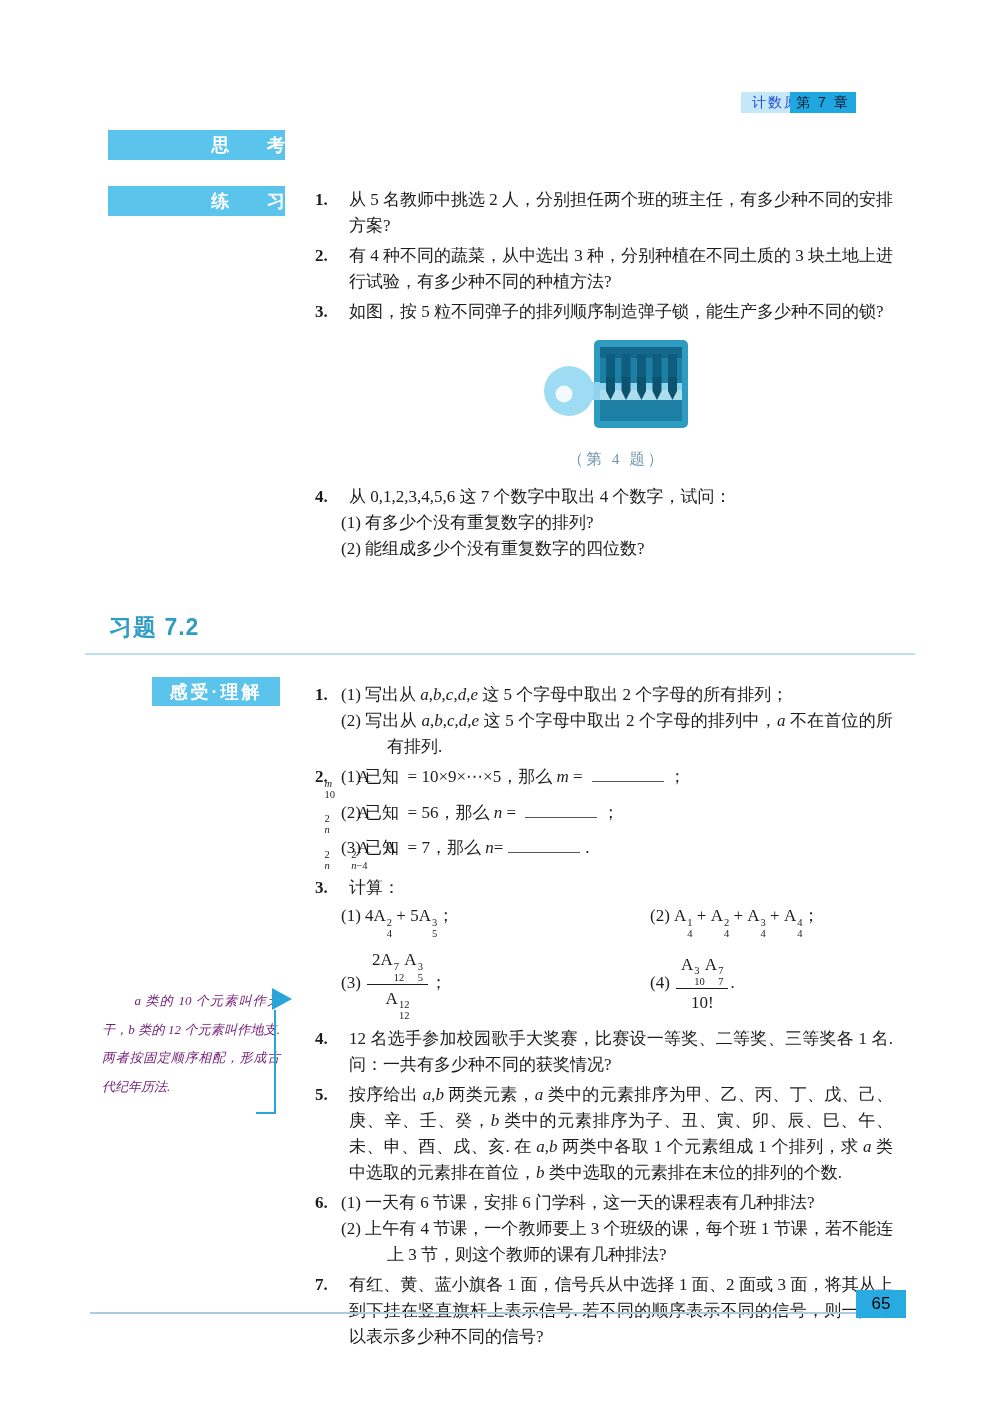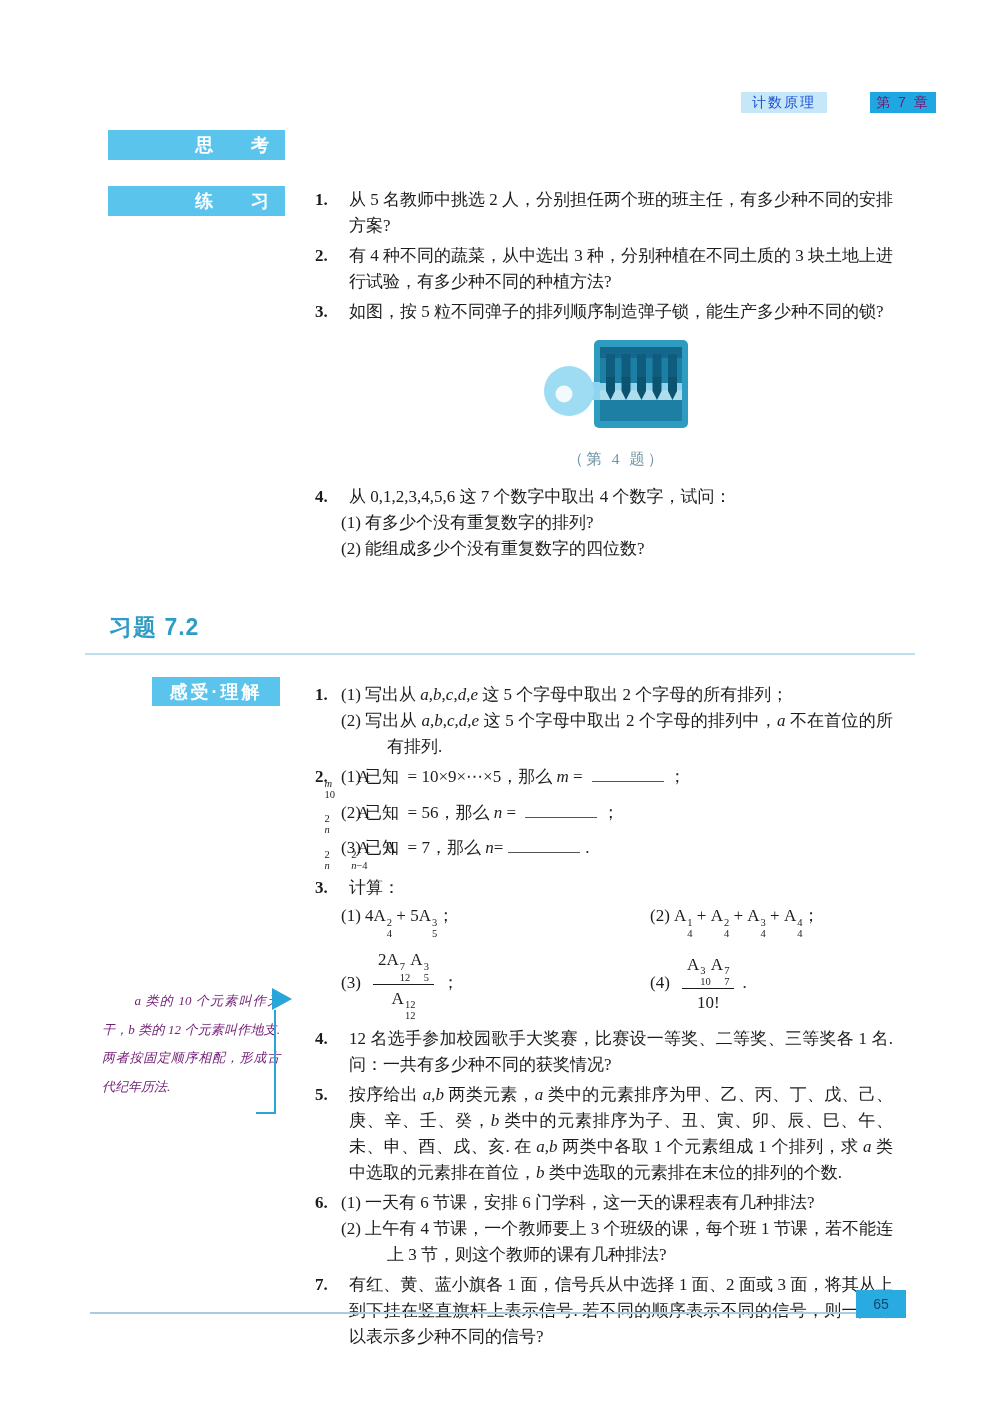--- a/index.html
+++ b/index.html
@@ -4,26 +4,26 @@
 <style>
   html,body{margin:0;padding:0;}
   body{width:1000px;height:1402px;position:relative;background:#ffffff;
        font-family:"Liberation Serif","DejaVu Serif",serif;color:#1c1c1c;}
   .page{position:absolute;inset:0;overflow:hidden;}
 
   
   .tab{position:absolute;top:92px;height:21px;display:flex;align-items:center;justify-content:center;
        font-family:"Liberation Sans","DejaVu Sans",sans-serif;font-size:14px;letter-spacing:2px;}
   .tab-light{left:741px;width:86px;background:#c6e7f7;color:#1d4ed8;}
-  .tab-dark{left:870px;width:66px;background:#1ea7e0;color:#701a75;}
+  .tab-dark{left:790px;width:66px;background:#1ea7e0;color:#0f172a;}
 
   
   .label-box{position:absolute;background:#5ac4ec;color:#ffffff;font-weight:bold;box-sizing:border-box;
        font-family:"Liberation Sans","DejaVu Sans",sans-serif;display:flex;align-items:center;}
-  .lb-wide{left:108px;width:177px;height:30px;font-size:18px;justify-content:flex-end;padding-right:16px;}
+  .lb-wide{left:108px;width:177px;height:30px;font-size:18px;justify-content:flex-end;padding-right:0;}
   .lb-think{top:130px;}
   .lb-practice{top:186px;}
   .wide-chars{letter-spacing:2.1em;margin-right:-2.1em;white-space:nowrap;}
   .lb-exercise{left:152px;top:677px;width:128px;height:29px;font-size:18px;justify-content:center;letter-spacing:3px;}
 
   .think-q{position:absolute;left:355px;top:133px;width:560px;font-size:17px;line-height:26px;}
 
   
   .col{position:absolute;left:315px;width:578px;font-size:17px;line-height:26px;}
   .col-practice{top:187px;}
@@ -37,21 +37,21 @@
   .grid2{display:grid;grid-template-columns:309px auto;row-gap:7px;align-items:center;margin-top:2px;}
   .cell{white-space:nowrap;}
 
   
   i{font-style:italic;}
   .A{display:inline-block;white-space:nowrap;}
   .scripts{display:inline-flex;flex-direction:column;font-size:10.5px;line-height:10px;
            vertical-align:-0.45em;margin-left:1px;text-align:left;}
   .scripts .sup{display:block;}
   .scripts .sub{display:block;margin-top:1px;}
-  .frac{display:inline-block;vertical-align:middle;text-align:center;margin:1px 8px;}
+  .frac{display:inline-block;vertical-align:middle;text-align:center;margin:1px 2px;}
   .frac .num{display:block;padding:0 5px 1px;border-bottom:1.4px solid #1c1c1c;}
   .frac .den{display:block;padding-top:1px;}
   .blank{display:inline-block;width:72px;height:14px;border-bottom:1px solid #555;margin:0 5px;}
 
   
   .keyfig{margin:9px auto 2px;width:150px;}
   .figcap{text-align:center;color:#6f95a6;font-size:15.5px;letter-spacing:3px;margin:4px 0 8px;}
 
   
   .section-title{position:absolute;left:109px;top:612px;font-size:23px;font-weight:bold;color:#2e9cc4;
@@ -61,22 +61,22 @@
   
   .margin-note{position:absolute;left:102px;top:987px;width:178px;color:#701a75;font-size:13px;
        line-height:28.5px;font-style:italic;text-align:justify;text-indent:2.5em;}
   .note-arrow{position:absolute;left:272px;top:988px;width:0;height:0;
        border-left:20px solid #2aa5d9;border-top:11px solid transparent;border-bottom:11px solid transparent;}
   .note-line{position:absolute;left:274px;top:1010px;width:2px;height:104px;background:#2aa5d9;}
   .note-foot{position:absolute;left:256px;top:1112px;width:20px;height:2px;background:#2aa5d9;}
 
   
   .footer-line{position:absolute;left:90px;top:1312px;width:766px;height:2px;background:#a9cddf;}
-  .page-badge{position:absolute;left:856px;top:1290px;width:50px;height:28px;background:#29abe2;color:#0c4a6e;
-       display:flex;align-items:center;justify-content:center;font-size:14px;
+  .page-badge{position:absolute;left:856px;top:1290px;width:50px;height:28px;background:#29abe2;color:#000000;
+       display:flex;align-items:center;justify-content:center;font-size:17px;
        font-family:"Liberation Sans","DejaVu Sans",sans-serif;}
 </style>
 </head>
 <body>
 
 <div class="page">
 
   <div class="tab tab-light">计数原理</div>
   <div class="tab tab-dark">第 7 章</div>
 

